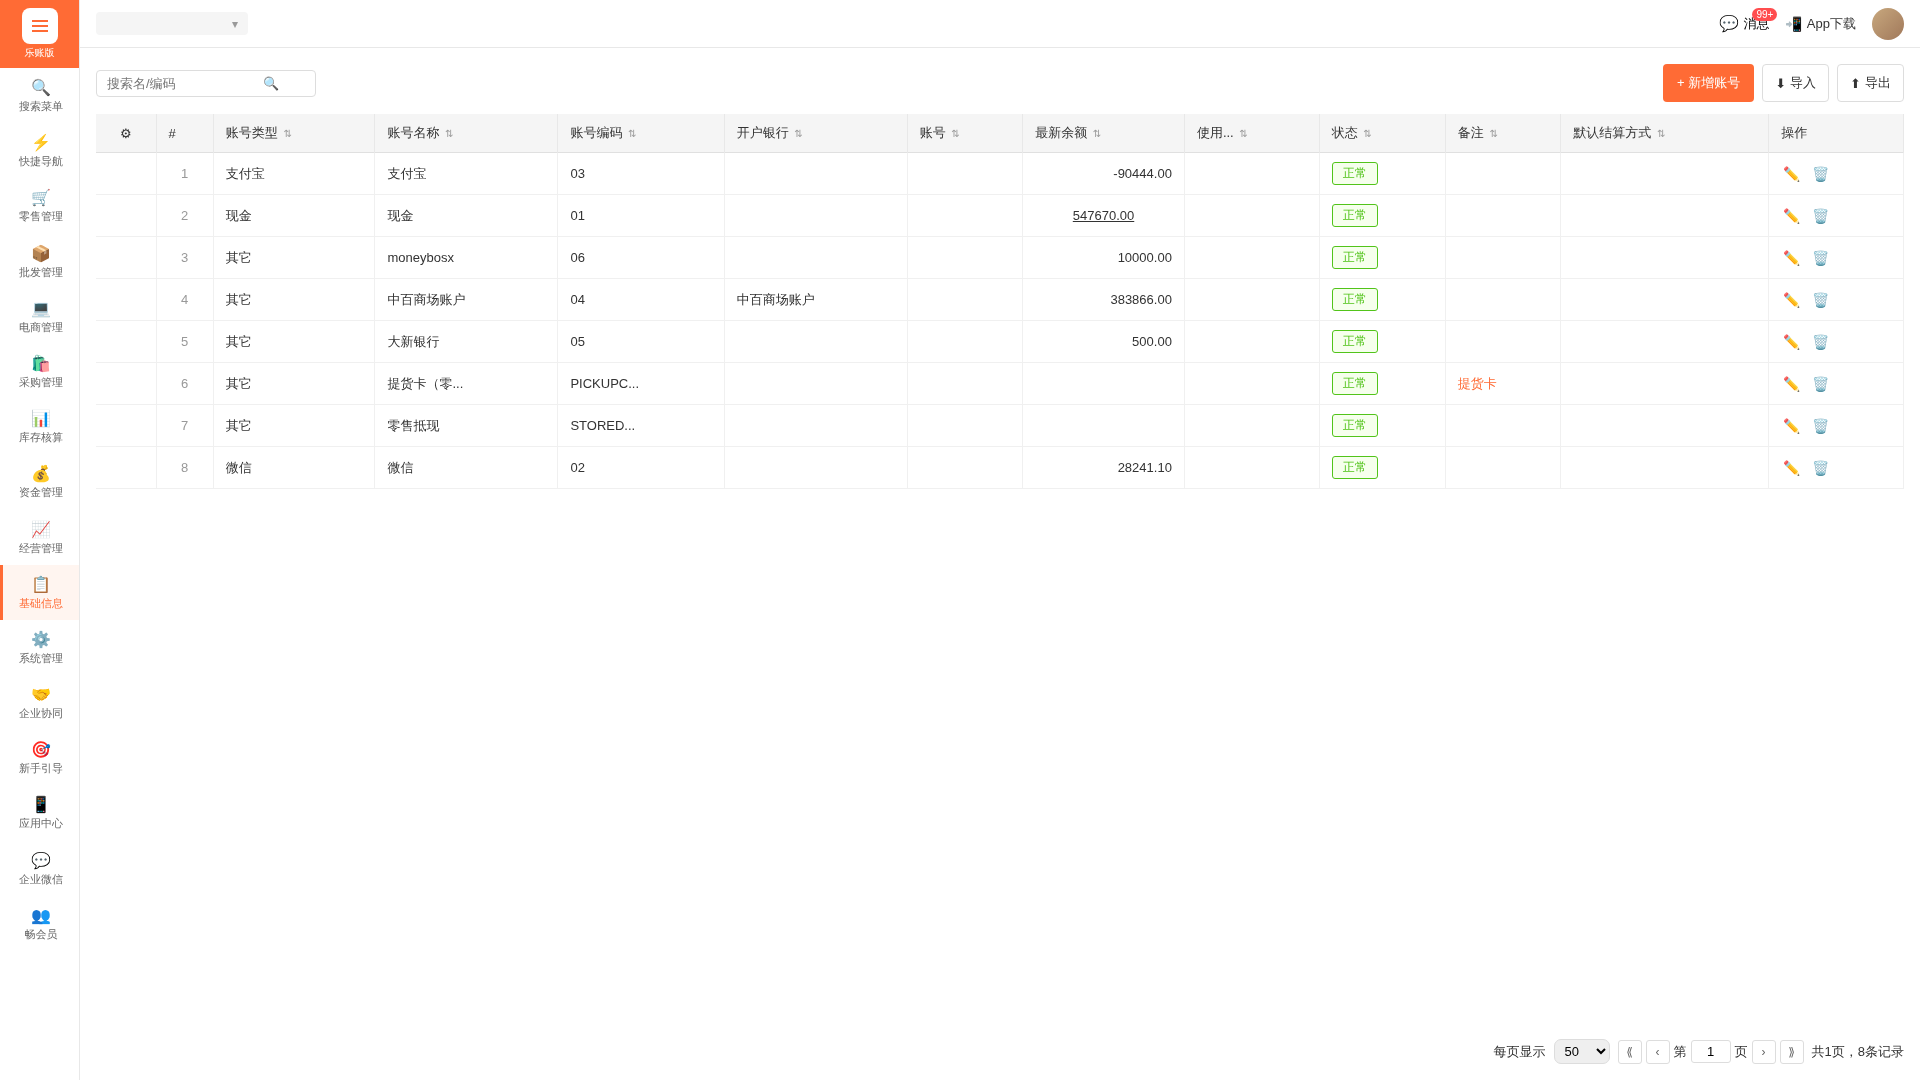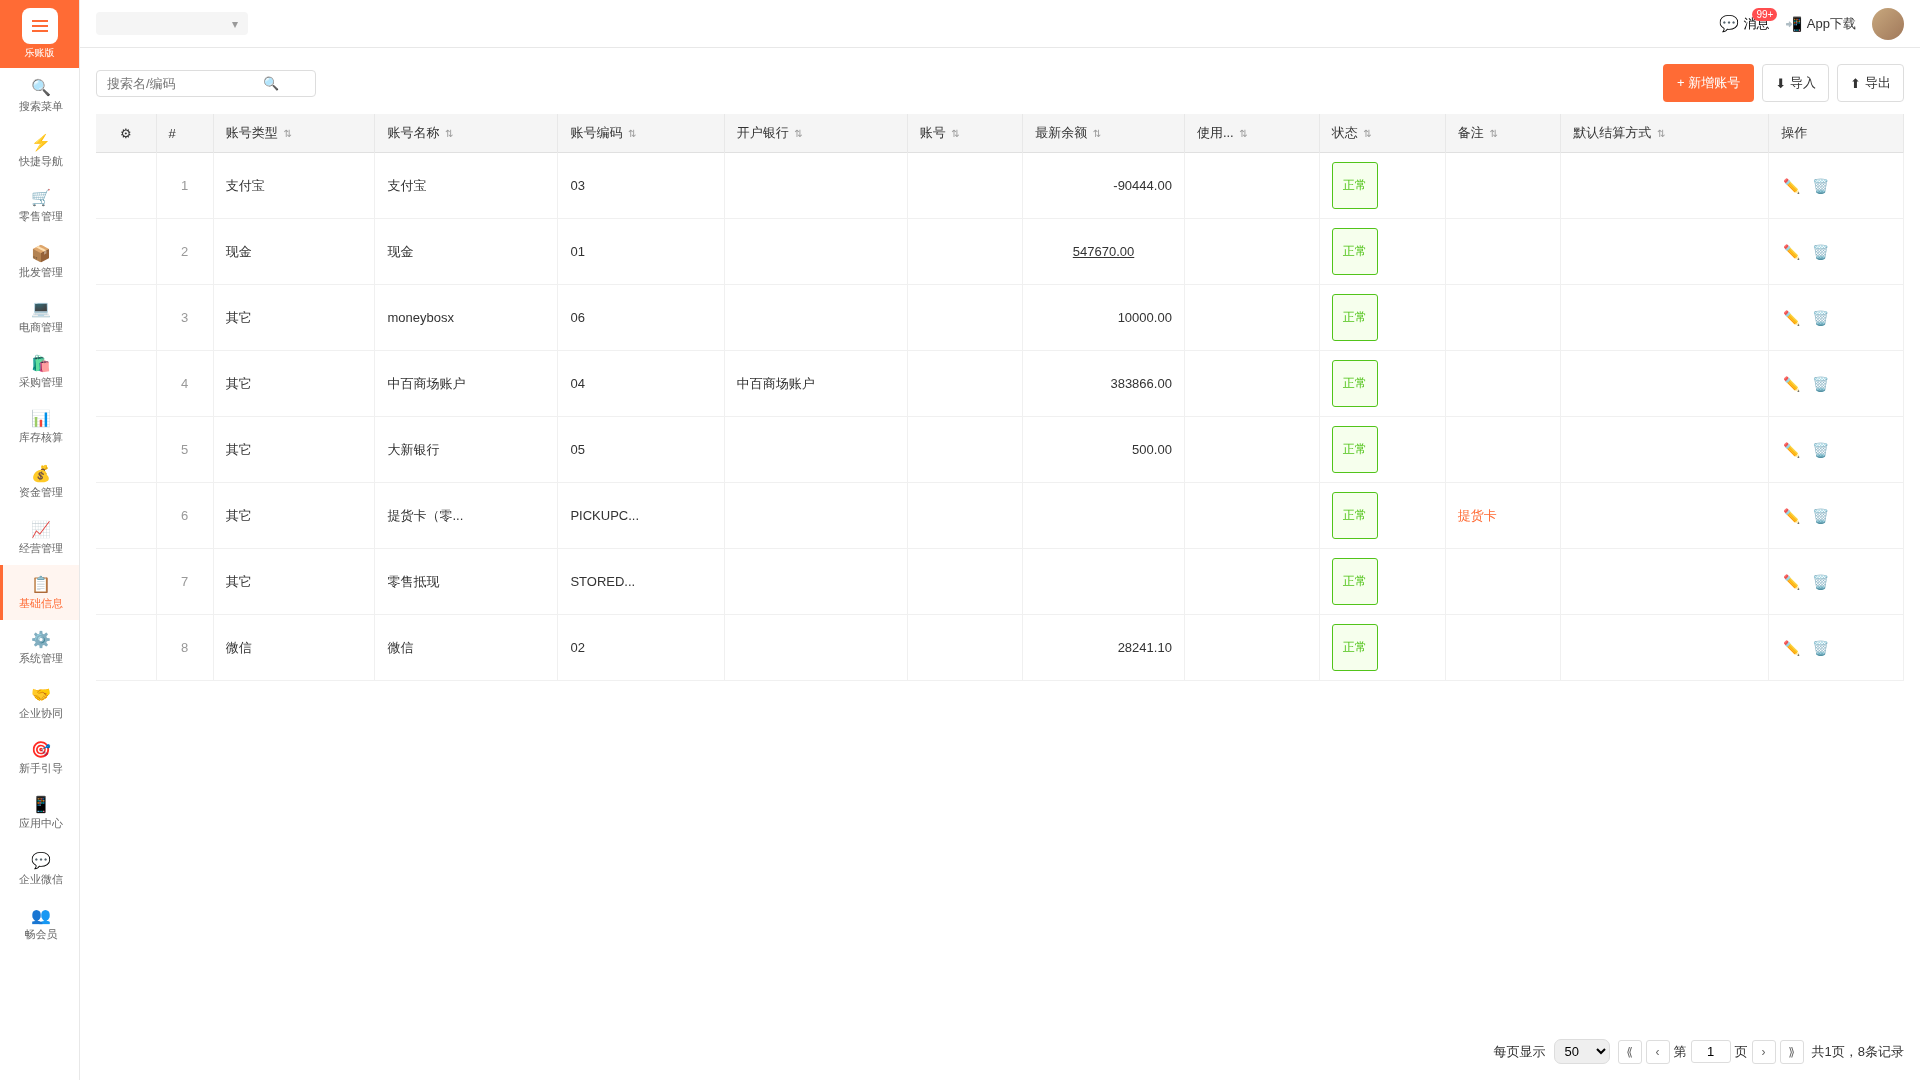--- a/index.html
+++ b/index.html
@@ -280,21 +280,21 @@
       padding: 9px 12px;
       font-size: 13px;
       color: #333;
       border-bottom: 1px solid #f0f0f0;
       border-right: 1px solid #f0f0f0;
       white-space: nowrap;
     }
     .td-index { text-align: center; color: #999; }
     .status-badge {
       display: inline-block;
-      padding: 14px 10px;
+      padding: 2px 10px;
       border-radius: 3px;
       font-size: 12px;
       border: 1px solid #52c41a;
       color: #52c41a;
       background: #f6ffed;
     }
     .action-btns {
       display: flex;
       gap: 8px;
     }

